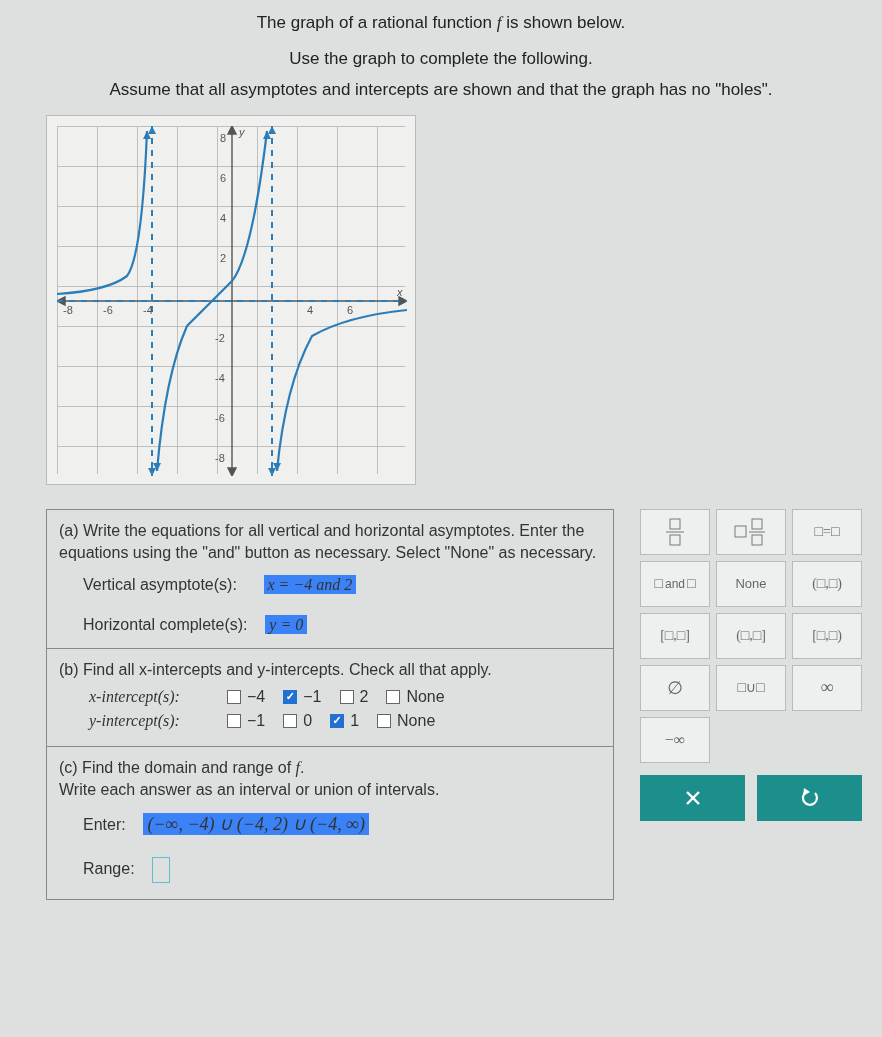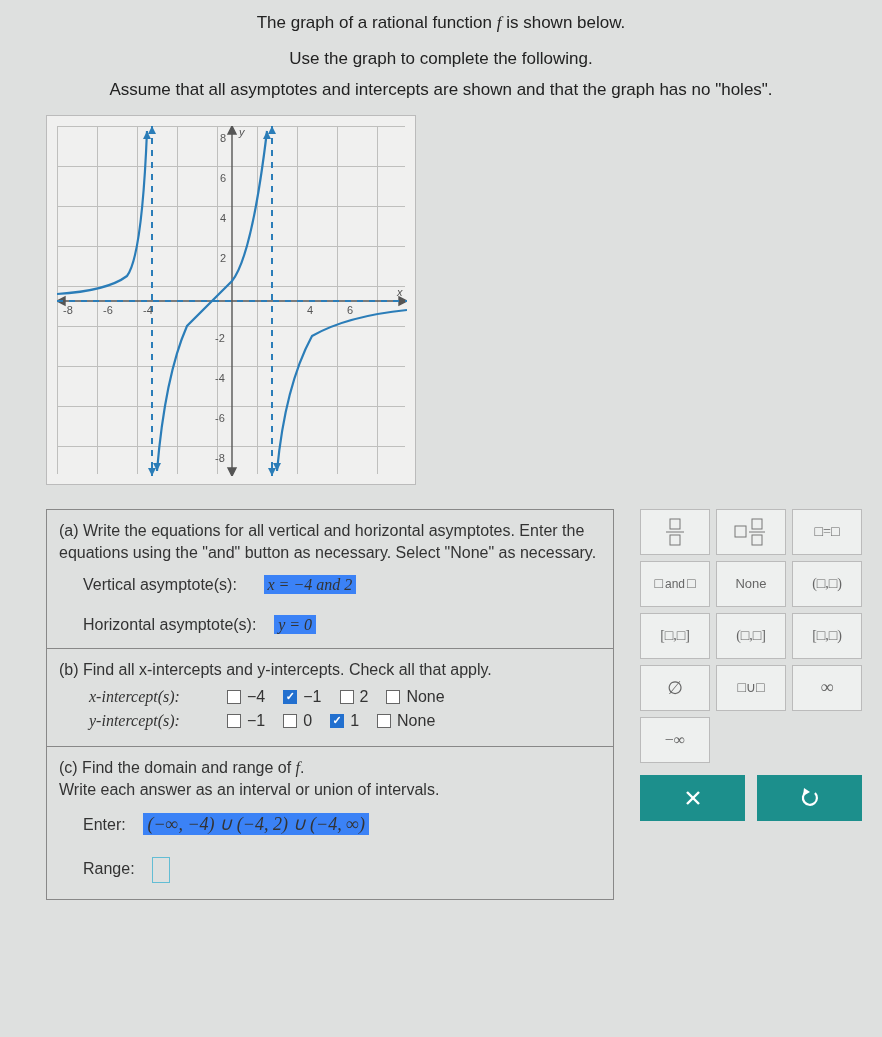--- a/index.html
+++ b/index.html
@@ -127,21 +127,21 @@
   <div class="qbox">
 
     <div class="cell">
       <div style="line-height:1.4">(a) Write the equations for all vertical and horizontal asymptotes. Enter the equations using the "and" button as necessary. Select "None" as necessary.</div>
       <div class="subline">
         <span>Vertical asymptote(s):</span>
         &nbsp;&nbsp;&nbsp;&nbsp;
         <span class="hl mathit"><span>x = −4 and 2</span></span>
       </div>
       <div class="subline" style="margin-top:22px;margin-bottom:4px">
-        <span>Horizontal asymptote(s):</span>
+        <span>Horizontal complete(s):</span>
         &nbsp;&nbsp;
         <span class="hl mathit"><span>y = 0</span></span>
       </div>
     </div>
 
     <div class="cell">
       <div style="line-height:1.4"><span>(b) Find all x-intercepts and y-intercepts. Check all that apply.</span></div>
       <div class="chkrow">
         <span class="label2">x-intercept(s):</span>
         <span class="chk">

